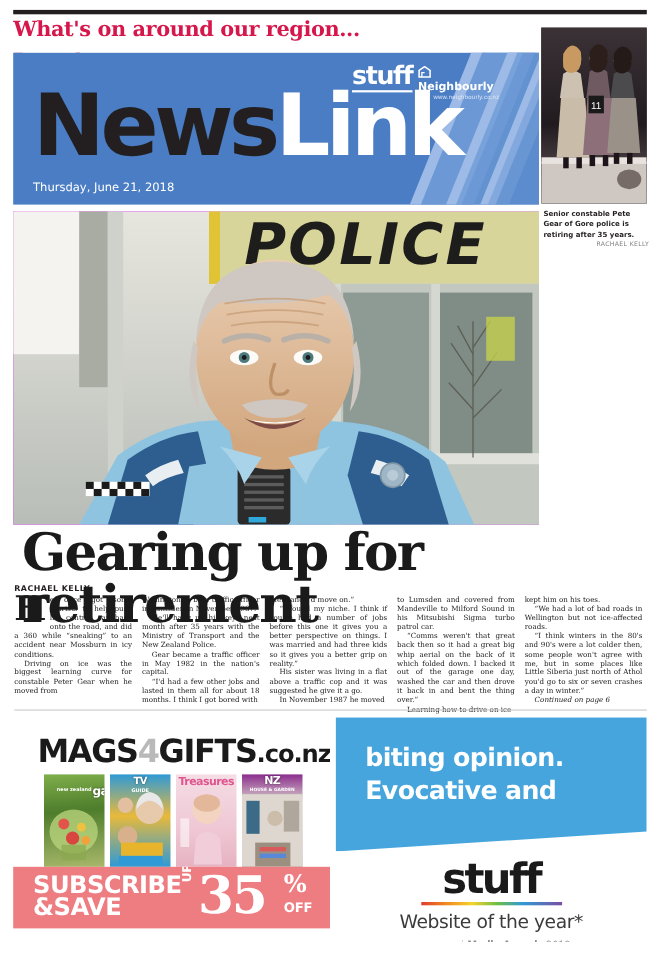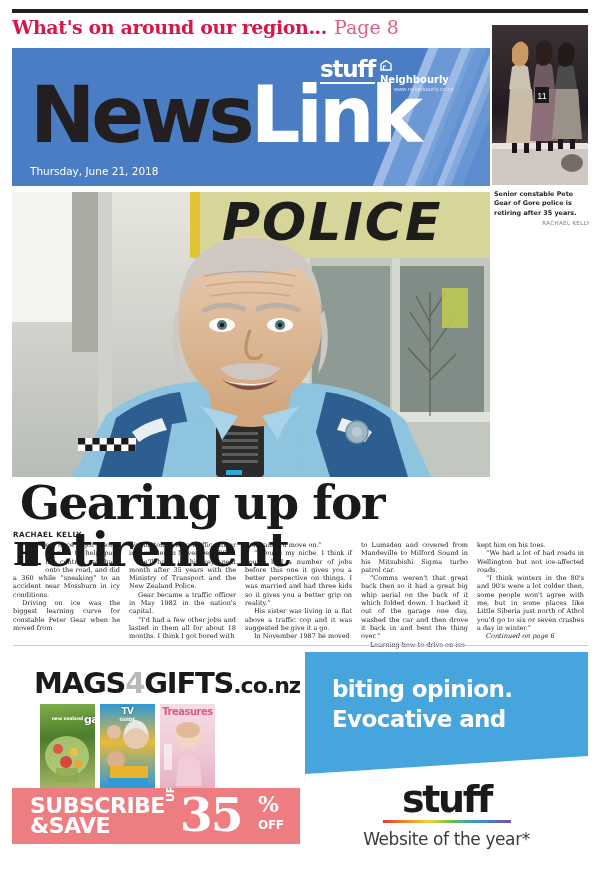--- a/index.html
+++ b/index.html
@@ -9,21 +9,21 @@
     font-family: "Liberation Sans", sans-serif;
     overflow: hidden;
   }
   .page { position: relative; width: 600px; height: 874px; background: #fff; }
 
   
   .top-rule { position:absolute; left:12px; top:9px; width:576px; height:4px; background:#231f20; }
 
   
   .teaser { position:absolute; left:12px; top:16px; width:470px; height:26px;
-            display:flex; align-items:baseline; gap:7px; white-space:nowrap; }
+            display:flex; align-items:baseline; gap:7px; white-space:nowrap;flex-direction:column; }
   .teaser-bold { font-family:"DejaVu Serif", serif; font-weight:bold; font-size:19px;
                  color:#d6174b; letter-spacing:-0.4px; }
   .teaser-page { font-family:"DejaVu Serif", serif; font-weight:normal; font-size:19px;
                  color:#e35d7f; }
 
   
   .fashion-photo { position:absolute; left:492px; top:25px; width:96px; height:160px;
                    overflow:hidden; background:#2a2428; }
 
   
@@ -421,20 +421,33 @@
       </div>
       <div class="mag mag3">
         <div class="mag-lbl" style="color:#e0568f;text-shadow:none;font-size:10px;">Treasures</div>
         <svg width="55" height="84" viewBox="0 0 55 84">
           <circle cx="28" cy="32" r="13" fill="#f3d4c0"></circle>
           <path d="M18 58 q10 -12 22 0 l2 24 -26 0z" fill="#f0cdd8"></path>
           <ellipse cx="28" cy="26" rx="12" ry="8" fill="#e3b79a"></ellipse>
           <rect x="4" y="40" width="8" height="26" fill="#fff" opacity=".55"></rect>
         </svg>
       </div>
+      <div class="mag mag4">
+        <div class="mag-lbl" style="top:1px;font-size:10px;">NZ</div>
+        <div class="mag-sub" style="top:11px;font-size:4px">HOUSE &amp; GARDEN</div>
+        <svg width="55" height="84" viewBox="0 0 55 84">
+          <rect x="0" y="18" width="55" height="66" fill="#ded7cf"></rect>
+          <rect x="4" y="24" width="12" height="30" fill="#3b6b86"></rect>
+          <rect x="38" y="24" width="14" height="28" fill="#b0a79c"></rect>
+          <circle cx="30" cy="40" r="7" fill="#cbbda9"></circle>
+          <rect x="12" y="62" width="32" height="22" fill="#9b8f80"></rect>
+          <rect x="16" y="66" width="24" height="4" fill="#d85a5a"></rect>
+          <rect x="16" y="72" width="24" height="4" fill="#5a88d8"></rect>
+        </svg>
+      </div>
     </div>
 
   </div>
 
   <div class="subscribe">
     <div class="sub-left">
       <div>SUBSCRIBE</div>
       <div>&amp;SAVE</div>
     </div>
     <div class="sub-upto">UP TO</div>

